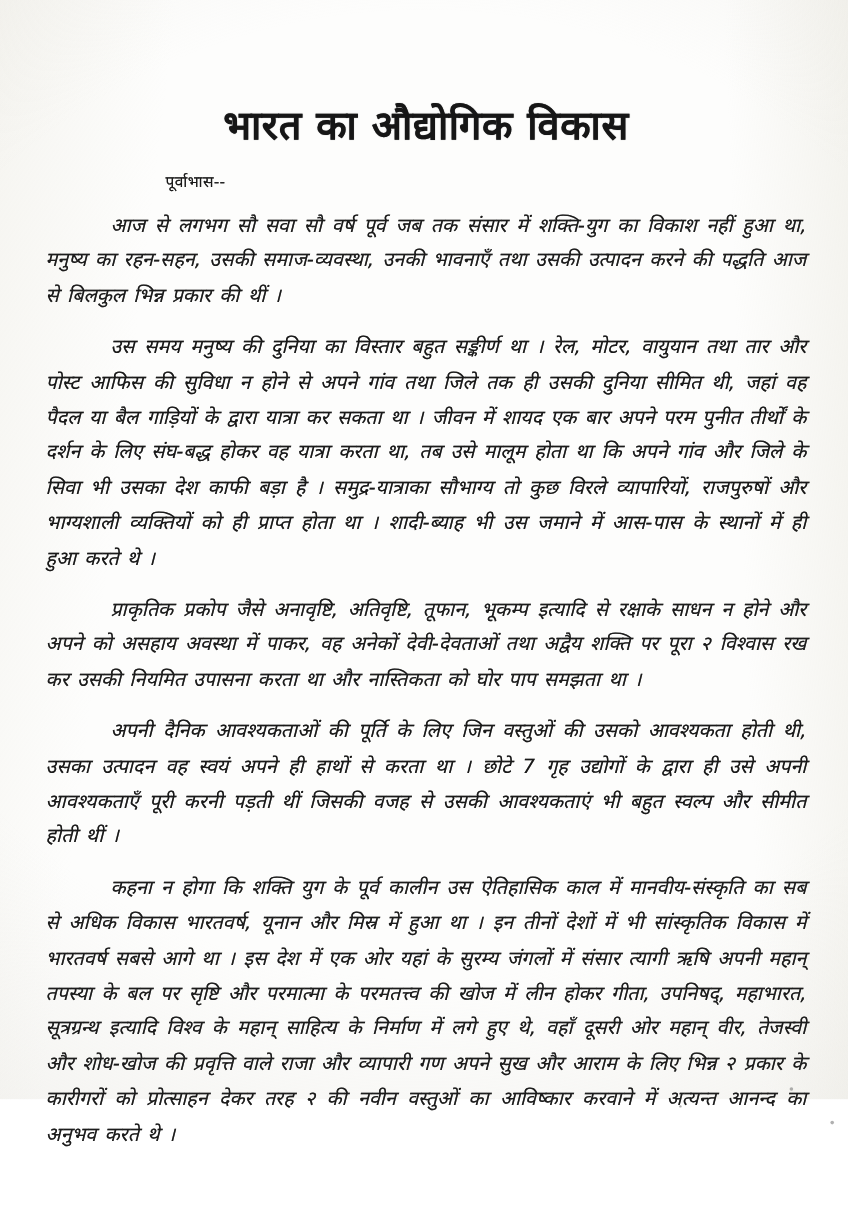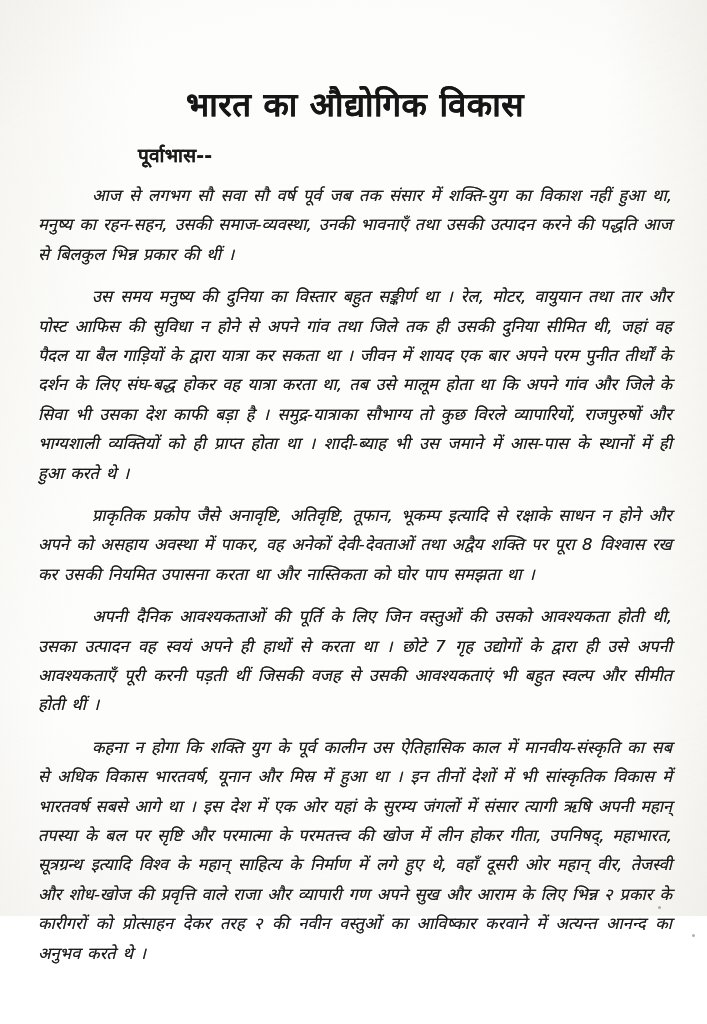--- a/index.html
+++ b/index.html
@@ -64,22 +64,22 @@
     letter-spacing: 0.5px;
     color: #161616;
     -webkit-font-smoothing: none;
     text-shadow: 0 0 0.6px rgba(0,0,0,0.75);
   }
 
   .section-label {
     margin: 0;
     padding-left: 100px;
     padding-top: 17px;
-    font-size: 19px;
-    font-weight: 700;
+    font-size: 13px;
+    font-weight: 400;
     color: #1a1a1a;
     letter-spacing: 0.2px;
     text-shadow: 0 0 0.5px rgba(0,0,0,0.6);
   }
 
   .para {
     margin: 0;
     padding-top: 13px;
     font-size: 16.4px;
     line-height: 29.4px;
@@ -115,18 +115,18 @@
   <span class="speck" style="left:566px; top:921px; width:2px; height:2px;"></span>
 
   <div id="text-block">
 
     <h1 class="page-title">भारत का औद्योगिक विकास</h1>
 
     <h2 class="section-label">पूर्वाभास--</h2>
 
     <p class="para">आज से लगभग सौ सवा सौ वर्ष पूर्व जब तक संसार में शक्ति-युग का विकाश नहीं हुआ था, मनुष्य का रहन-सहन, उसकी समाज-व्यवस्था, उनकी भावनाएँ तथा उसकी उत्पादन करने की पद्धति आज से बिलकुल भिन्न प्रकार की थीं ।</p>
     <p class="para">उस समय मनुष्य की दुनिया का विस्तार बहुत सङ्कीर्ण था । रेल, मोटर, वायुयान तथा तार और पोस्ट आफिस की सुविधा न होने से अपने गांव तथा जिले तक ही उसकी दुनिया सीमित थी, जहां वह पैदल या बैल गाड़ियों के द्वारा यात्रा कर सकता था । जीवन में शायद एक बार अपने परम पुनीत तीर्थों के दर्शन के लिए संघ-बद्ध होकर वह यात्रा करता था, तब उसे मालूम होता था कि अपने गांव और जिले के सिवा भी उसका देश काफी बड़ा है । समुद्र-यात्राका सौभाग्य तो कुछ विरले व्यापारियों, राजपुरुषों और भाग्यशाली व्यक्तियों को ही प्राप्त होता था । शादी-ब्याह भी उस जमाने में आस-पास के स्थानों में ही हुआ करते थे ।</p>
-    <p class="para">प्राकृतिक प्रकोप जैसे अनावृष्टि, अतिवृष्टि, तूफान, भूकम्प इत्यादि से रक्षाके साधन न होने और अपने को असहाय अवस्था में पाकर, वह अनेकों देवी-देवताओं तथा अद्वैय शक्ति पर पूरा 8 विश्वास रख कर उसकी नियमित उपासना करता था और नास्तिकता को घोर पाप समझता था ।</p>
+    <p class="para">प्राकृतिक प्रकोप जैसे अनावृष्टि, अतिवृष्टि, तूफान, भूकम्प इत्यादि से रक्षाके साधन न होने और अपने को असहाय अवस्था में पाकर, वह अनेकों देवी-देवताओं तथा अद्वैय शक्ति पर पूरा २ विश्वास रख कर उसकी नियमित उपासना करता था और नास्तिकता को घोर पाप समझता था ।</p>
     <p class="para">अपनी दैनिक आवश्यकताओं की पूर्ति के लिए जिन वस्तुओं की उसको आवश्यकता होती थी, उसका उत्पादन वह स्वयं अपने ही हाथों से करता था । छोटे 7 गृह उद्योगों के द्वारा ही उसे अपनी आवश्यकताएँ पूरी करनी पड़ती थीं जिसकी वजह से उसकी आवश्यकताएं भी बहुत स्वल्प और सीमीत होती थीं ।</p>
     <p class="para">कहना न होगा कि शक्ति युग के पूर्व कालीन उस ऐतिहासिक काल में मानवीय-संस्कृति का सब से अधिक विकास भारतवर्ष, यूनान और मिस्र में हुआ था । इन तीनों देशों में भी सांस्कृतिक विकास में भारतवर्ष सबसे आगे था । इस देश में एक ओर यहां के सुरम्य जंगलों में संसार त्यागी ऋषि अपनी महान् तपस्या के बल पर सृष्टि और परमात्मा के परमतत्त्व की खोज में लीन होकर गीता, उपनिषद्, महाभारत, सूत्रग्रन्थ इत्यादि विश्व के महान् साहित्य के निर्माण में लगे हुए थे, वहाँ दूसरी ओर महान् वीर, तेजस्वी और शोध-खोज की प्रवृत्ति वाले राजा और व्यापारी गण अपने सुख और आराम के लिए भिन्न २ प्रकार के कारीगरों को प्रोत्साहन देकर तरह २ की नवीन वस्तुओं का आविष्कार करवाने में अत्यन्त आनन्द का अनुभव करते थे ।</p>
 
   </div>
 </div>
 
 </body></html>

